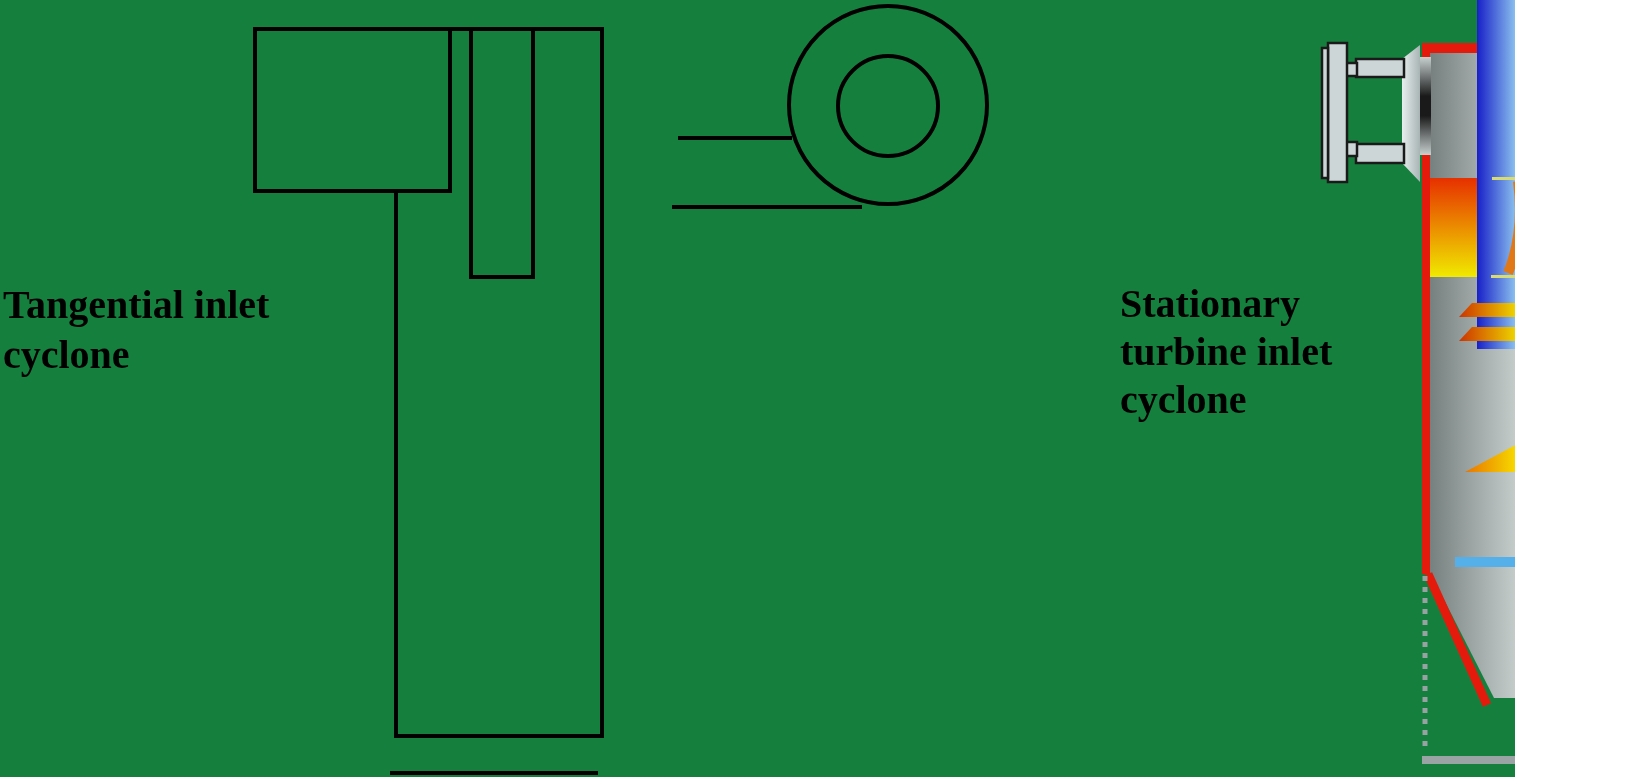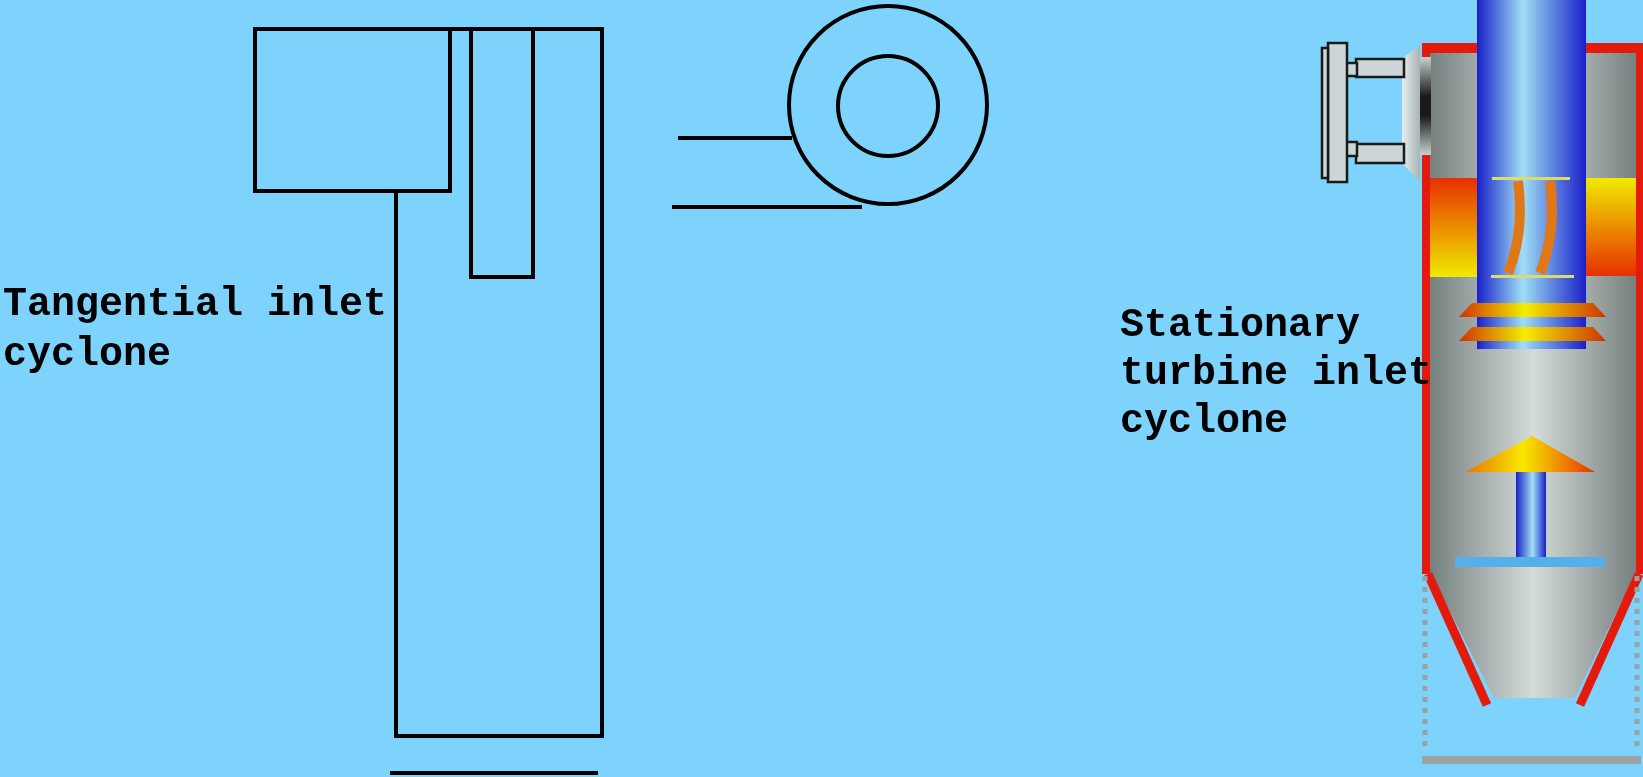--- a/index.html
+++ b/index.html
@@ -2,25 +2,25 @@
 <html><head>
 <meta charset="utf-8">
 <style>
   html, body {
     margin: 0;
     padding: 0;
     background: #ffffff;
   }
   .canvas {
     position: relative;
-    width: 1643px;
+    width: 1515px;
     height: 777px;
-    background: #7dd3fc;
+    background: #15803d;
     overflow: hidden;
-    font-family: Liberation Mono, monospace;
+    font-family: Liberation Serif, serif;
   }
   .canvas svg {
     position: absolute;
     left: 0;
     top: 0;
   }
   .fig-label {
     position: absolute;
     color: #000000;
     font-weight: bold;
@@ -28,21 +28,21 @@
     white-space: pre-line;
     letter-spacing: 0;
   }
   .fig-label.left {
     left: 3px;
     top: 280px;
     line-height: 50px;
   }
   .fig-label.right {
     left: 1120px;
-    top: 302px;
+    top: 280px;
     line-height: 48px;
   }
   .lineart {
     fill: none;
     stroke: #000000;
     stroke-width: 4;
   }
   .flangepart {
     fill: #ccd6d6;
     stroke: #1a1a1a;

